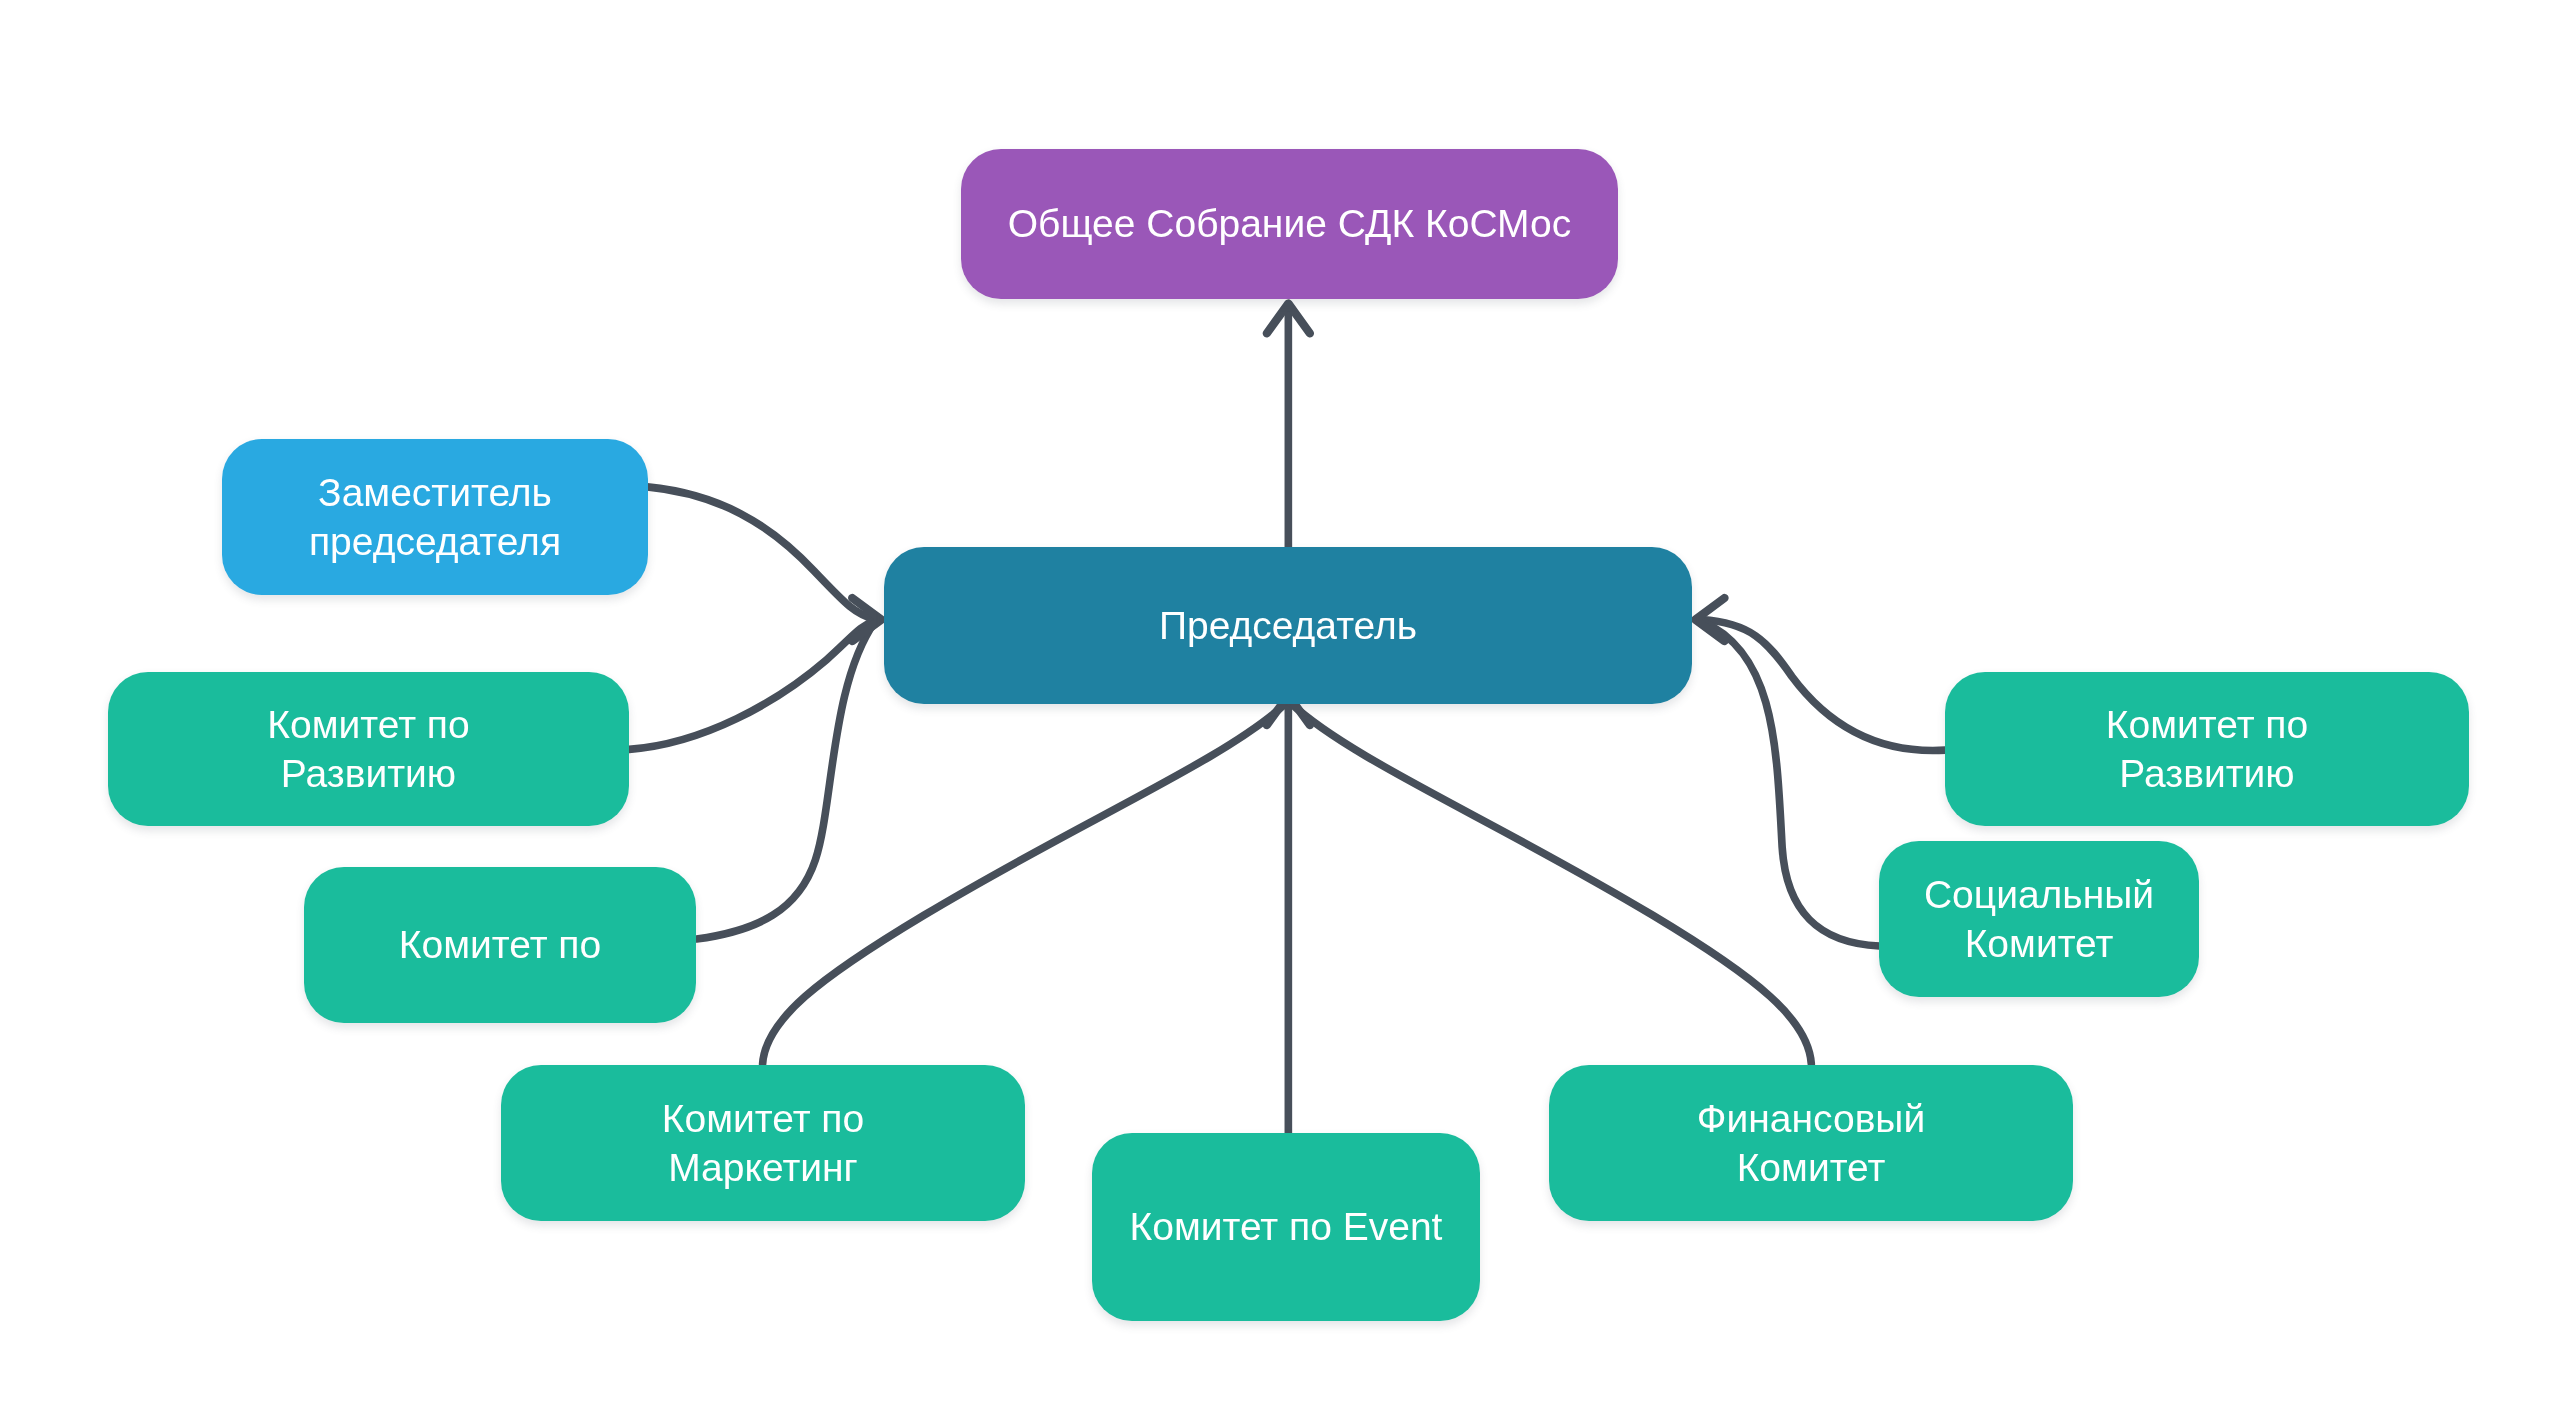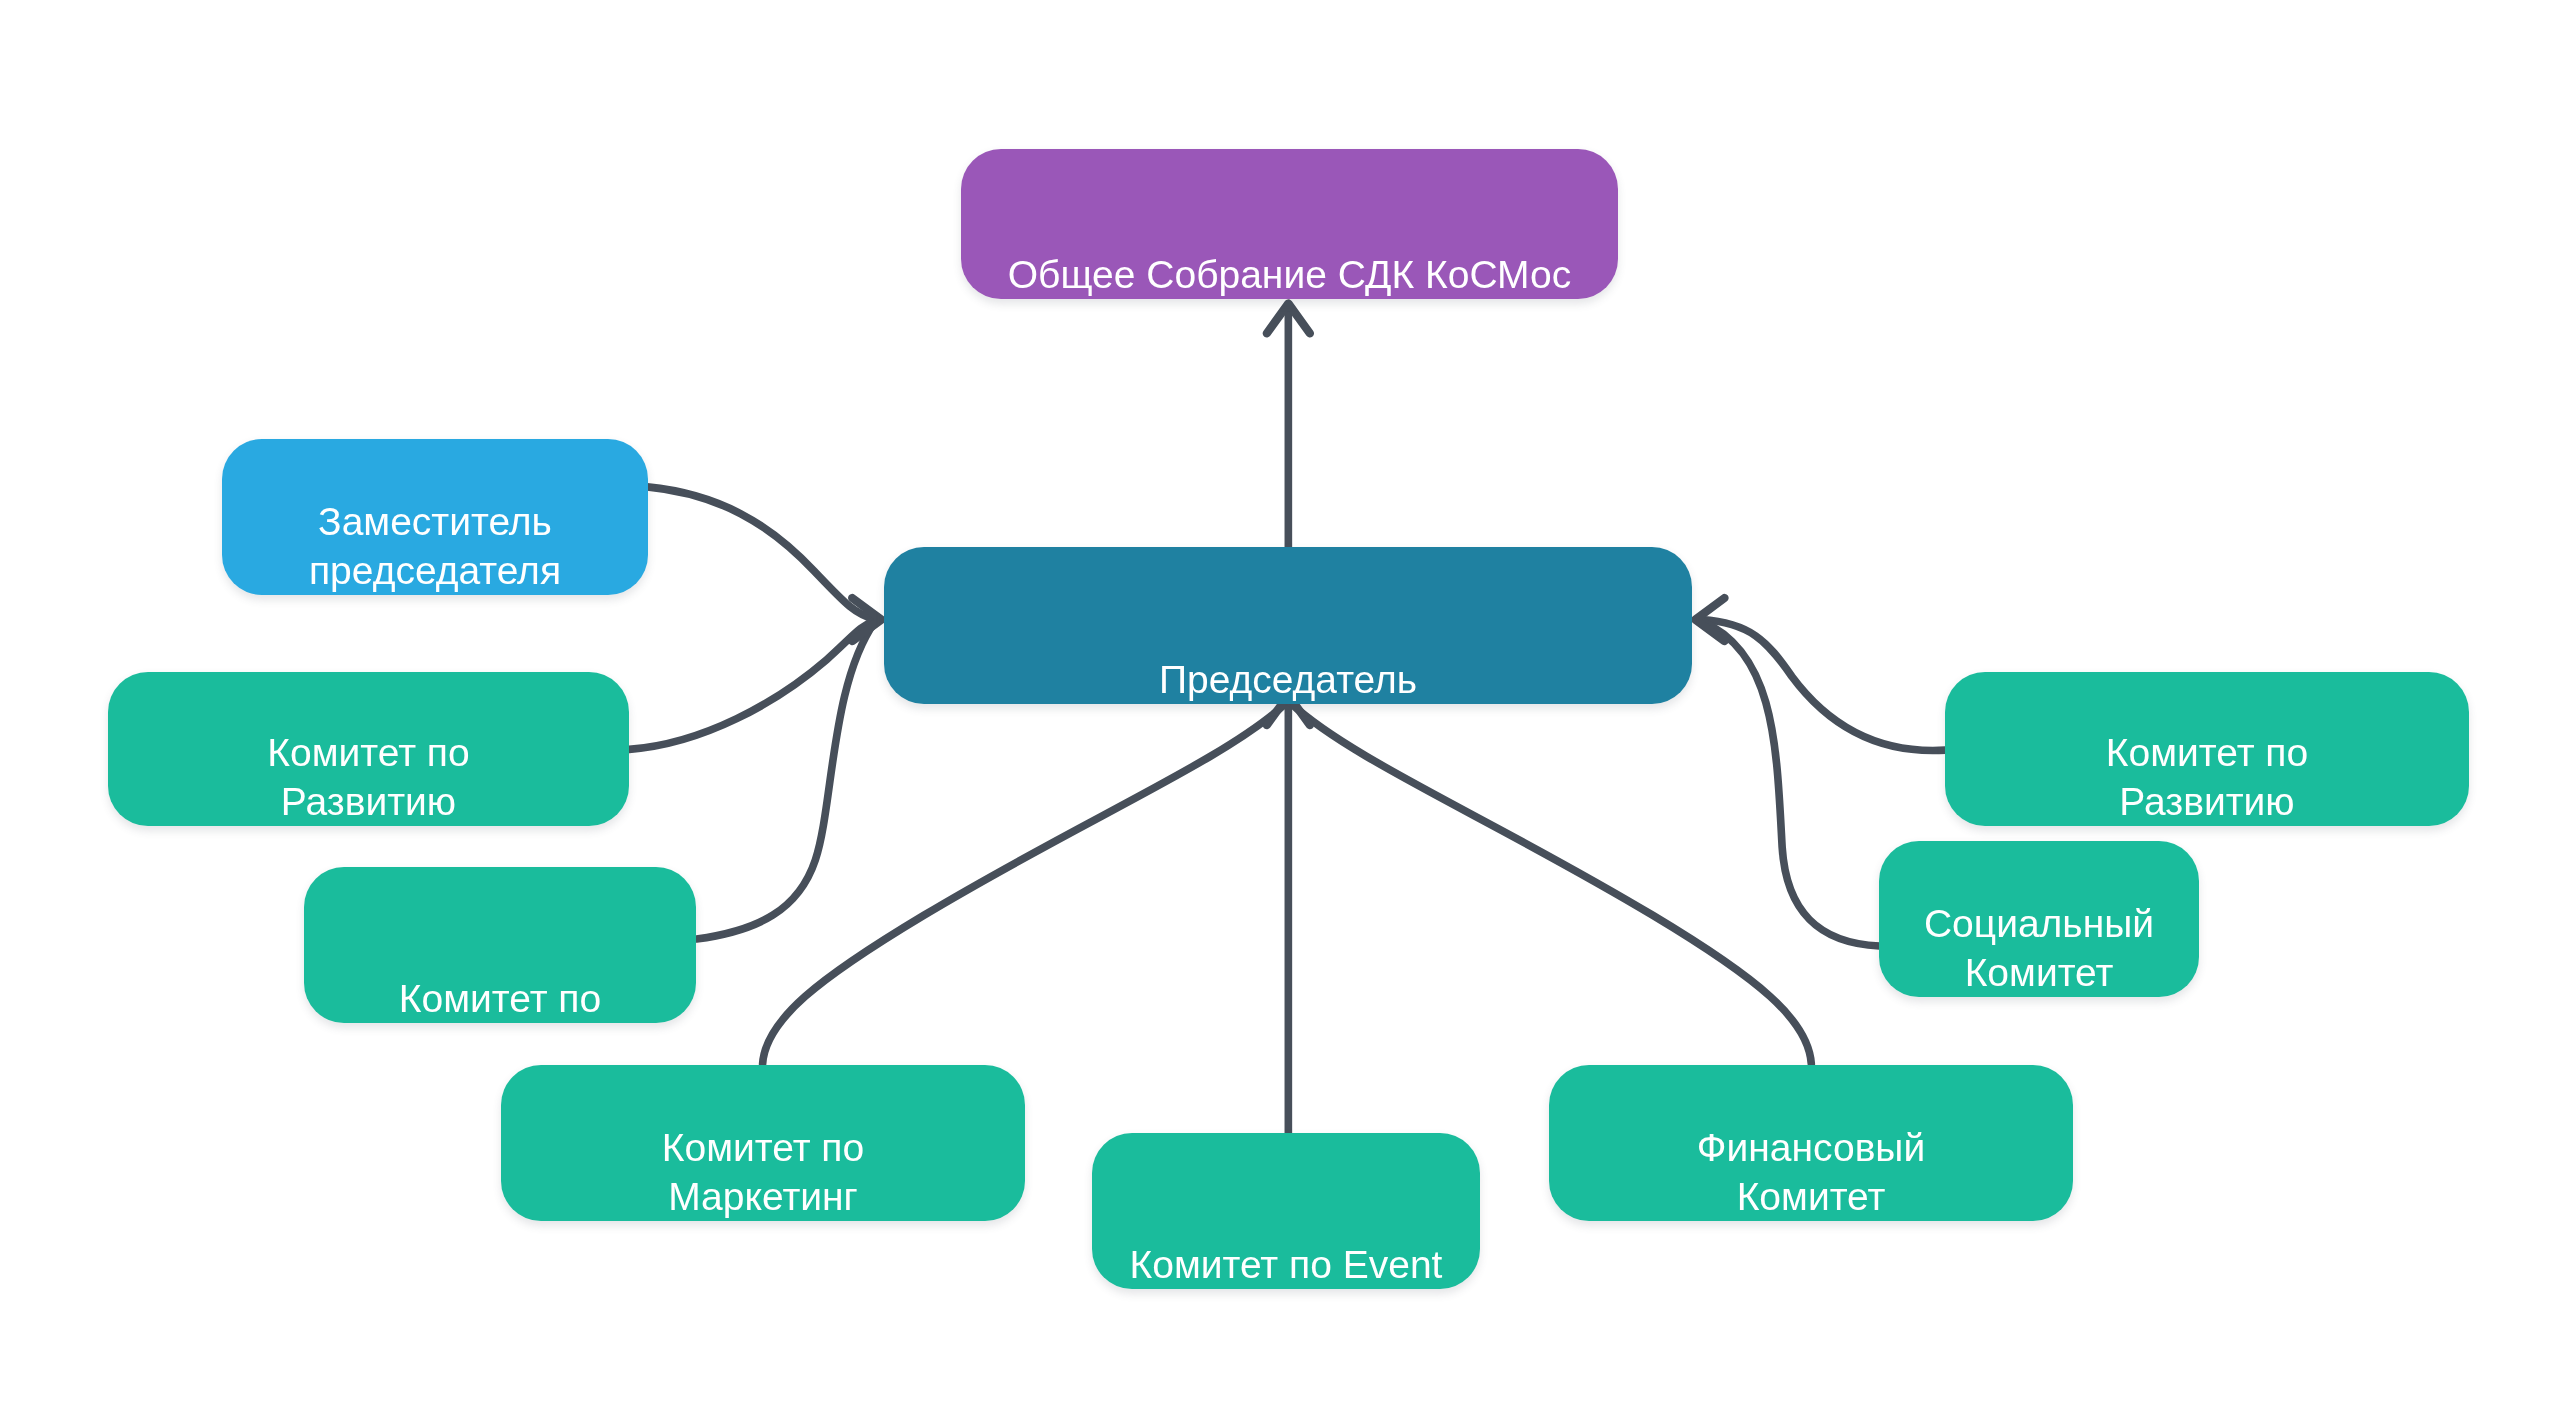--- a/index.html
+++ b/index.html
@@ -28,38 +28,38 @@
     stroke:var(--connector,#474F5A);
     stroke-width:12;
     stroke-linecap:round;
     stroke-linejoin:round;
   }
   .node{
     position:absolute;
     display:flex;
     flex-direction:column;
     align-items:center;
-    justify-content:flex-end;
+    justify-content:center;
     border-radius:40px;
     color:var(--label_text,#ffffff);
     font-size:39px;
     font-weight:300;
     line-height:1.26;
     text-align:center;
     letter-spacing:0;
     box-shadow:0 4.9px 8.3px rgba(70,80,90,0.14);
   }
   .node div{width:100%;}
   #node-assembly {left:961px; top:149px;  width:657px;  height:150px; background:var(--assembly,#9A57B8);}
   #node-chairman {left:884px; top:547px;  width:808px; height:157px; background:var(--chairman,#1F81A1);}
   #node-deputy   {left:222px;  top:409px;  width:426px;  height:156px; background:var(--deputy,#29A9E1);margin-top:30px;}
   #node-dev-left {left:108px;  top:672px;  width:521px;  height:154px; background:var(--committee,#1ABC9C);}
   #node-hr       {left:304px;  top:867px; width:392px;  height:156px; background:var(--committee,#1ABC9C);}
   #node-marketing{left:501px;  top:1065px; width:524px;  height:156px; background:var(--committee,#1ABC9C);}
-  #node-event    {left:1092px; top:1133px; width:388px;  height:156px; background:var(--committee,#1ABC9C);}
+  #node-event    {left:1092px; top:1133px; width:388px;  height:188px; background:var(--committee,#1ABC9C);}
   #node-finance  {left:1549px; top:1065px; width:524px;  height:156px; background:var(--committee,#1ABC9C);}
   #node-dev-right{left:1945px; top:672px;  width:524px;  height:154px; background:var(--committee,#1ABC9C);}
   #node-social   {left:1879px; top:841px; width:320px;  height:156px; background:var(--committee,#1ABC9C);}
 </style>
 </head>
 <body>
 
 <div class="stage">
 
   <svg id="edge-layer" width="2576" height="1412" viewBox="0 0 3709 2033" xmlns="http://www.w3.org/2000/svg">

